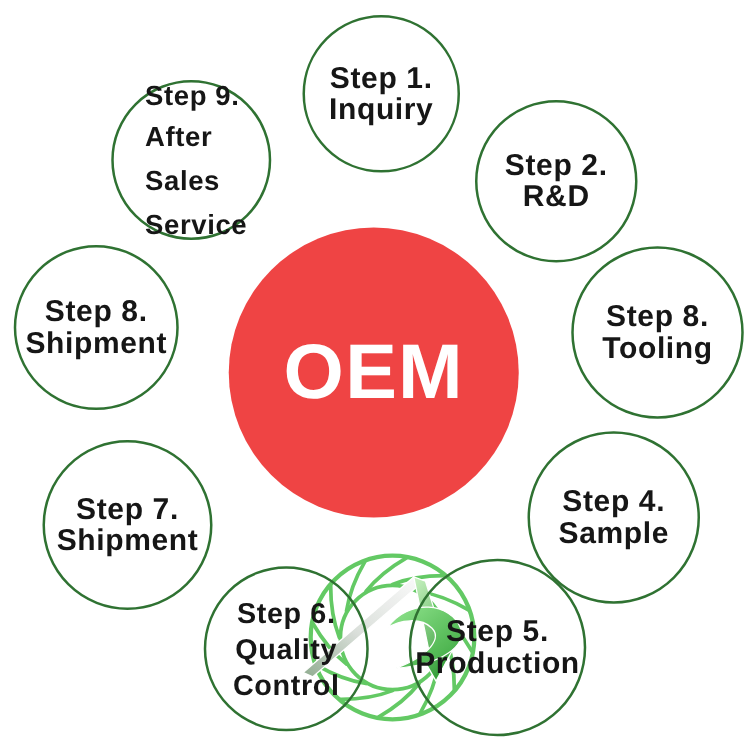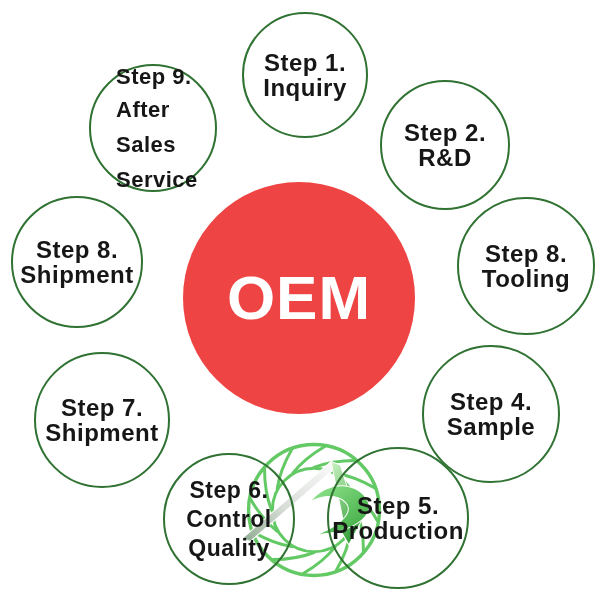--- a/index.html
+++ b/index.html
@@ -126,22 +126,22 @@
     <span>Sample</span>
   </div>
 
   <div class="circle s5">
     <span class="title">Step 5.</span>
     <span>Production</span>
   </div>
 
   <div class="circle s6">
     <span class="title">Step 6.</span>
+    <span>Quality</span>
     <span>Control</span>
-    <span>Quality</span>
   </div>
 
   <div class="circle s7">
     <span class="title">Step 7.</span>
     <span>Shipment</span>
   </div>
 
   <div class="circle s8">
     <span class="title">Step 8.</span>
     <span>Shipment</span>

